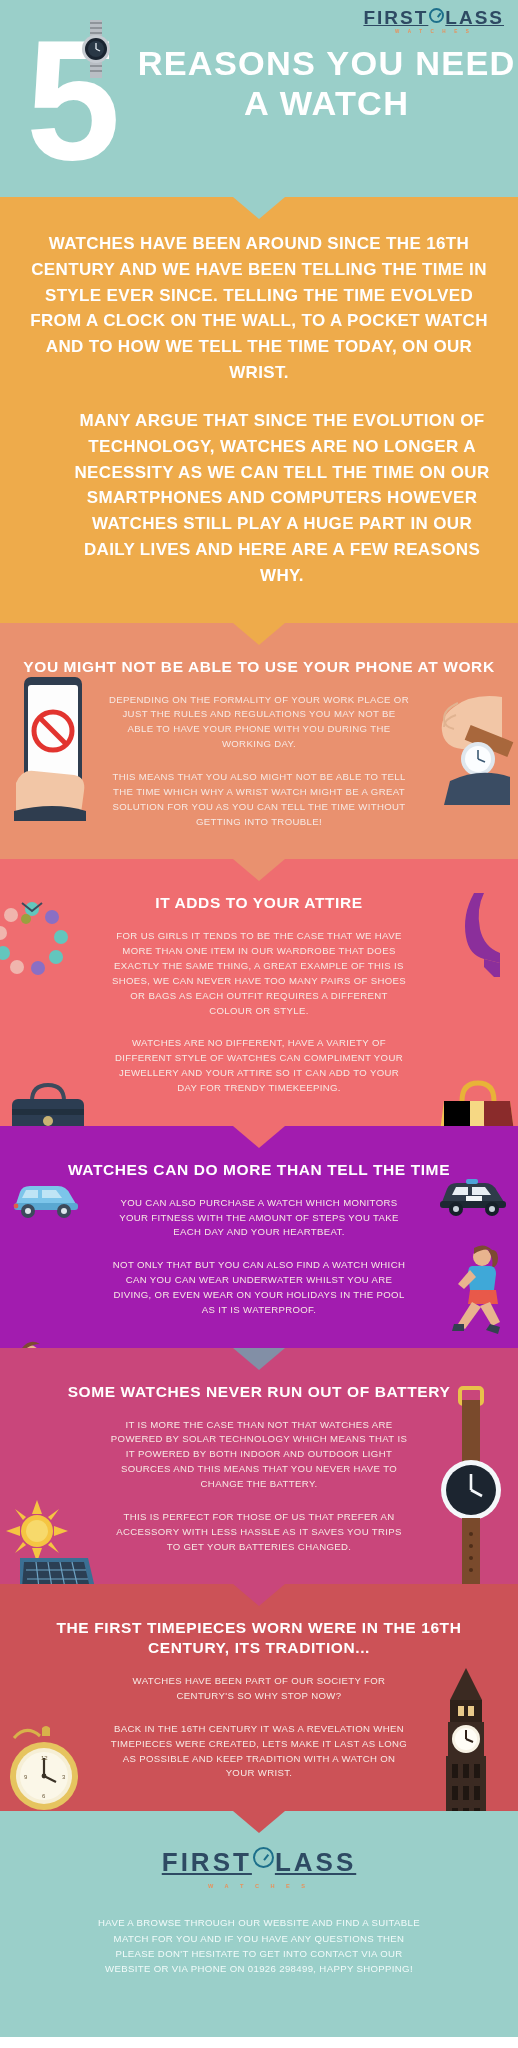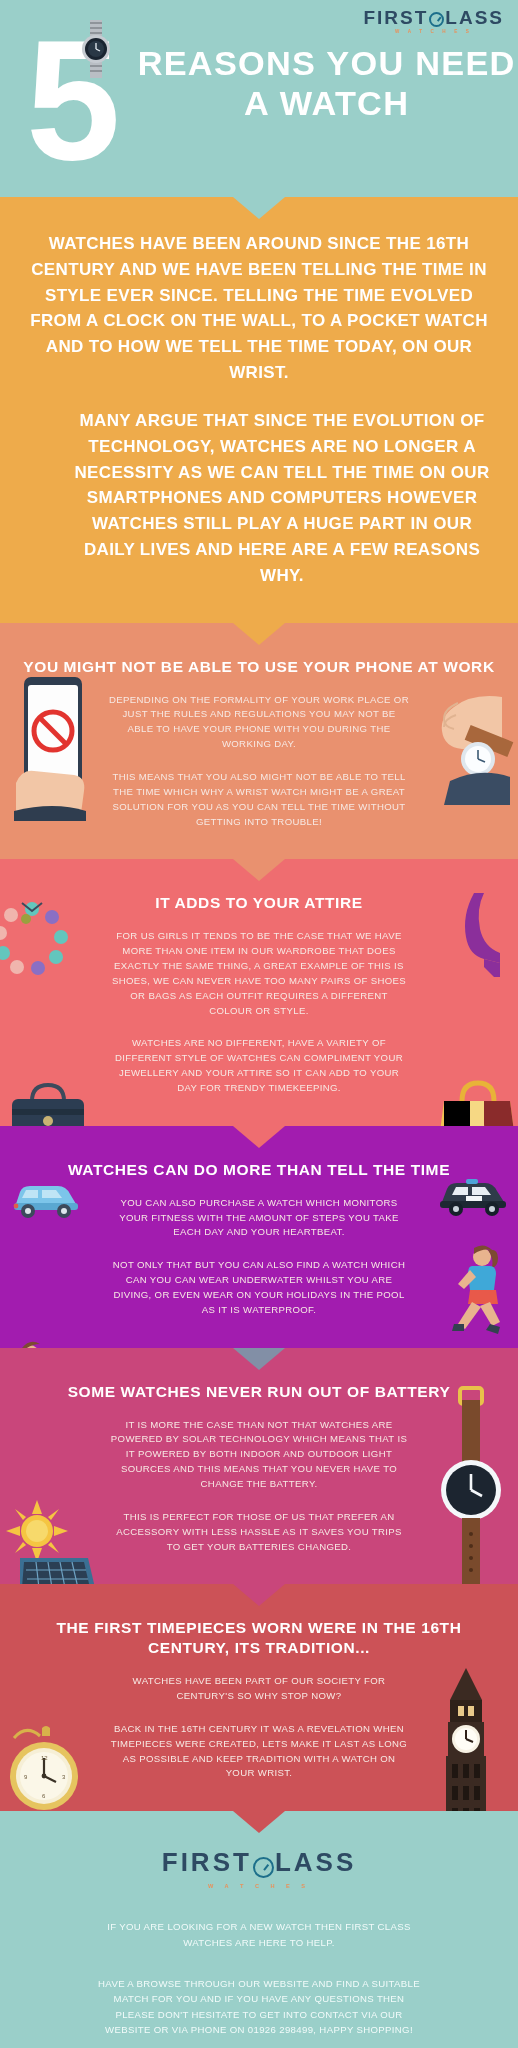--- a/index.html
+++ b/index.html
@@ -26,21 +26,21 @@
 
   
   .hero { background:#9acfc9; height:197px; }
   .logo {
     position:absolute; right:14px; top:8px;
     text-align:center; line-height:1;
   }
   .logo-main {
     font-size:19px; font-weight:bold; letter-spacing:2px;
     color:#2e4a63; font-family:"Liberation Sans", sans-serif;
-    display:flex; align-items:flex-end; justify-content:center;
+    display:flex; align-items:flex-start; justify-content:center;text-decoration:underline;
   }
   .logo-dial {
     display:inline-block; width:15px; height:15px;
     border:2px solid #1d6f8b; border-radius:50%;
     position:relative; margin:0 1px;
   }
   .logo-dial::after {
     content:""; position:absolute; left:50%; top:20%;
     width:1.6px; height:42%; background:#1d6f8b;
     transform-origin:bottom center; transform:rotate(38deg);
@@ -410,17 +410,16 @@
 
     <div style="margin-top:6px;">
       <div class="logo-main">
         <span>FIRST</span>
         <span class="logo-dial"></span>
         <span>LASS</span>
       </div>
       <div class="logo-sub">W A T C H E S</div>
     </div>
 
-    <p class="f1">IF YOU ARE LOOKING FOR A NEW WATCH THEN FIRST CLASS WATCHES ARE HERE TO HELP.</p>
     <p class="f2">HAVE A BROWSE THROUGH OUR WEBSITE AND FIND A SUITABLE MATCH FOR YOU AND IF YOU HAVE ANY QUESTIONS THEN PLEASE DON'T HESITATE TO GET INTO CONTACT VIA OUR WEBSITE OR VIA PHONE ON 01926 298499, HAPPY SHOPPING!</p>
   </div>
 
 </div>
 
 </body></html>

